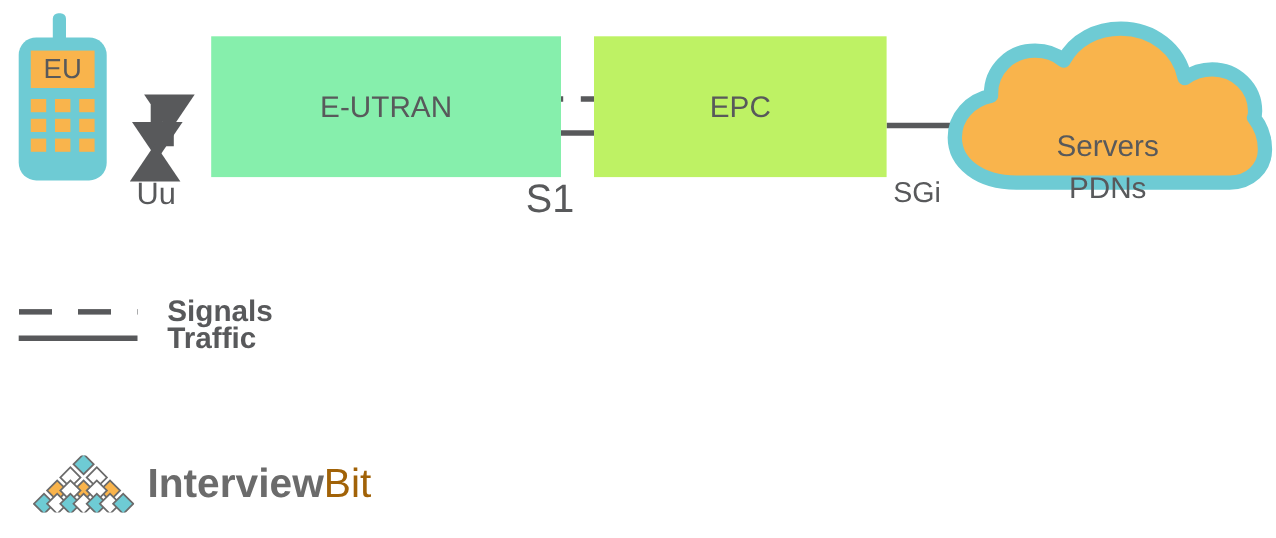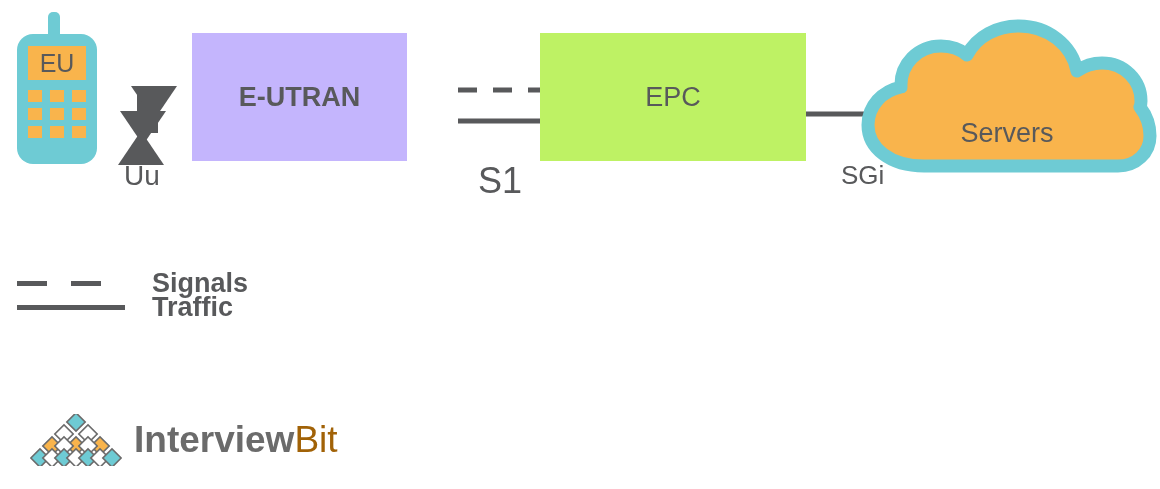--- a/index.html
+++ b/index.html
@@ -94,24 +94,23 @@
     position: absolute;
     display: flex;
     align-items: center;
     justify-content: center;
     color: #58595b;
     font-size: 27px;
   }
   #box-eutran {
     left: 192px;
     top: 33px;
-    width: 215px;
+    width: 318px;
     height: 128px;
-    background: #c4b5fd;
-    font-weight: bold;
+    background: #86efac;
   }
   #box-epc {
     left: 540px;
     top: 33px;
     width: 266px;
     height: 128px;
     background: #bef264;
   }
   
   #cloud-wrap {
@@ -129,21 +128,21 @@
     text-align: center;
     color: #58595b;
     font-size: 27px;
     line-height: 38px;
     pointer-events: none;
     margin-top: 42px;
   }
   
   #label-uu   { left: 124px; top: 160px; font-size: 28px; }
   #label-s1   { left: 478px; top: 160px; font-size: 36px; }
-  #label-sgi  { left: 812px; top: 160px; font-size: 26px; margin-left: 29px; }
+  #label-sgi  { left: 812px; top: 160px; font-size: 26px; }
   
   #legend { position: absolute; left: 0; top: 268px; width: 360px; height: 80px; font-weight: bold; }
   .legend-row { position: absolute; left: 0; height: 30px; }
   #legend-row-signals { top: 0px; }
   #legend-row-traffic { top: 24px; }
   .legend-text {
     position: absolute;
     left: 152px;
     color: #58595b;
     font-size: 27px;
@@ -225,20 +224,21 @@
   <span>E-UTRAN</span>
 </div>
 
 <div class="net-box" id="box-epc">
   <span>EPC</span>
 </div>
 
 <div id="cloud-wrap">
   <div id="cloud-text">
     <div>Servers</div>
+    <div>PDNs</div>
   </div>
 </div>
 
 <div class="node-label" id="label-uu">Uu</div>
 <div class="node-label" id="label-s1">S1</div>
 <div class="node-label" id="label-sgi">SGi</div>
 
 <div id="legend">
   <div class="legend-row" id="legend-row-signals">
     <div class="legend-swatch sw-dashed"></div>

